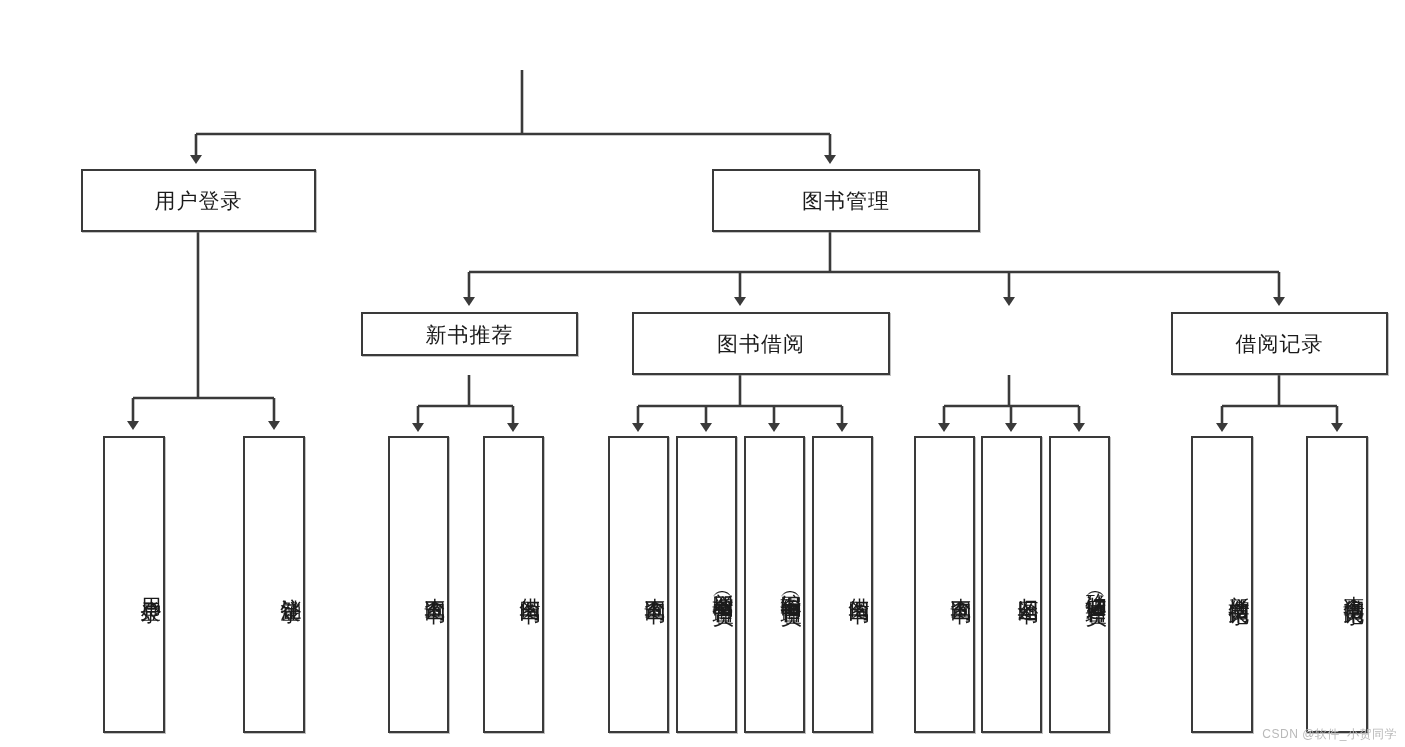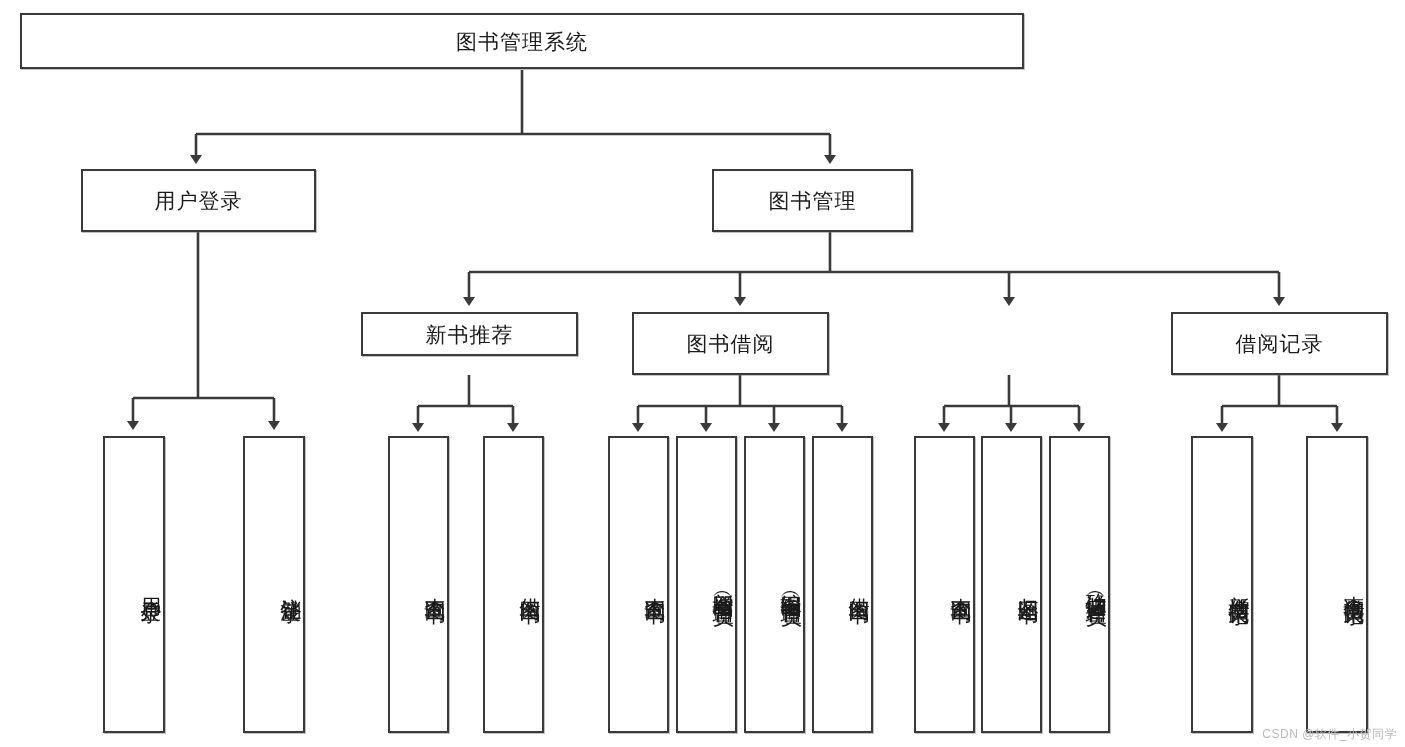--- a/index.html
+++ b/index.html
@@ -92,27 +92,26 @@
       <path d="M1011,406 L1011,424" marker-end="url(#arrow)"></path>
       <path d="M1079,406 L1079,424" marker-end="url(#arrow)"></path>
 
       <path d="M1279,375 L1279,406"></path>
       <path d="M1222,406 L1337,406"></path>
       <path d="M1222,406 L1222,424" marker-end="url(#arrow)"></path>
       <path d="M1337,406 L1337,424" marker-end="url(#arrow)"></path>
     </g>
   </svg>
 
-  <div class="node h" style="left:20px;top:13px;width:1004px;height:56px;">图书管理系统</div>
 
   <div class="node h" style="left:81px;top:169px;width:235px;height:63px;">用户登录</div>
-  <div class="node h" style="left:712px;top:169px;width:201px;height:63px;text-align:right;">图书管理</div>
+  <div class="node h" style="left:712px;top:169px;width:268px;height:63px;text-align:right;">图书管理</div>
 
   <div class="node h" style="left:361px;top:312px;width:217px;height:44px;">新书推荐</div>
-  <div class="node h" style="left:632px;top:312px;width:197px;height:63px;">图书借阅</div>
+  <div class="node h" style="left:632px;top:312px;width:258px;height:63px;">图书借阅</div>
   <div class="node h" style="left:1171px;top:312px;width:217px;height:63px;">借阅记录</div>
 
   <div class="node v" style="left:103px;top:436px;width:62px;height:297px;">用户登录</div>
   <div class="node v" style="left:243px;top:436px;width:62px;height:297px;">注销登录</div>
 
   <div class="node v" style="left:388px;top:436px;width:61px;height:297px;">查询图书</div>
   <div class="node v" style="left:483px;top:436px;width:61px;height:297px;">借阅图书</div>
 
   <div class="node v" style="left:608px;top:436px;width:61px;height:297px;">查询图书</div>
   <div class="node v topalign" style="left:676px;top:436px;width:61px;height:297px;">新增图书（管理员）</div>

